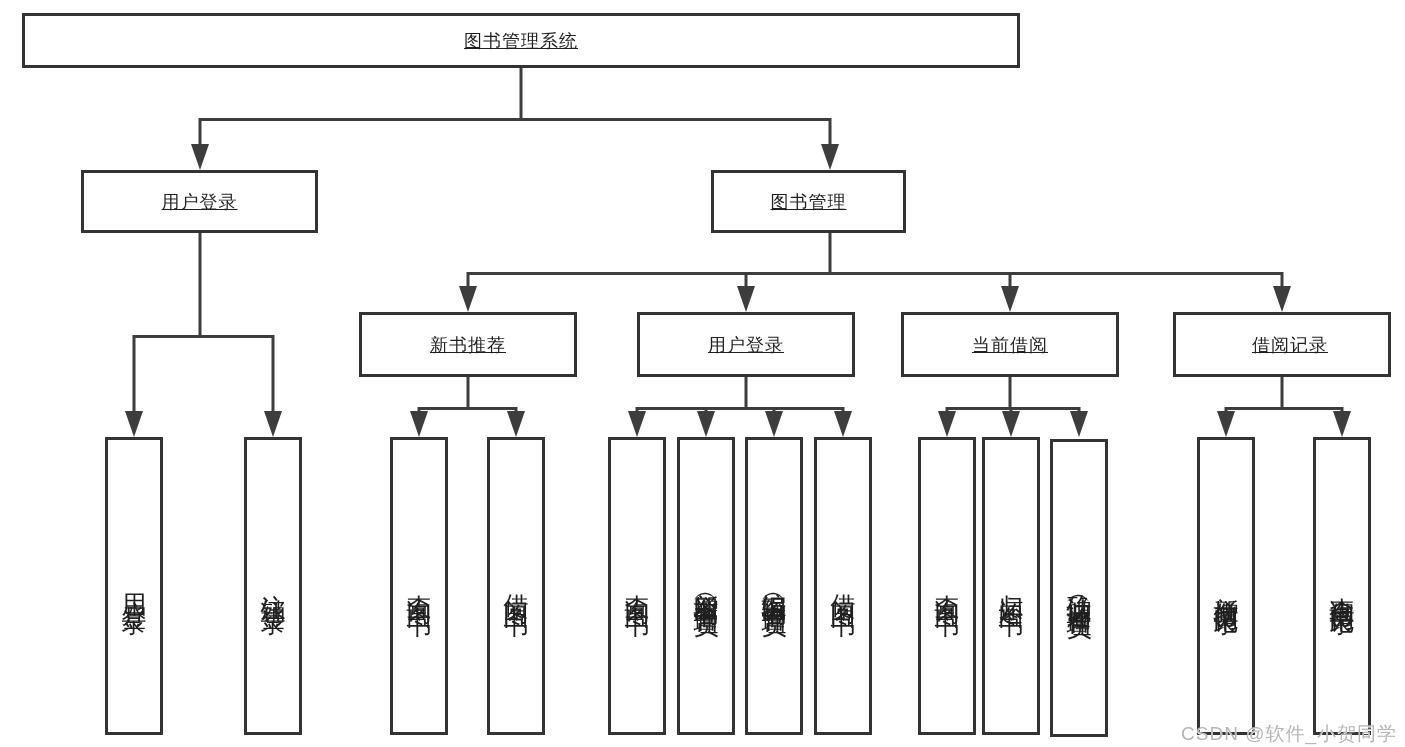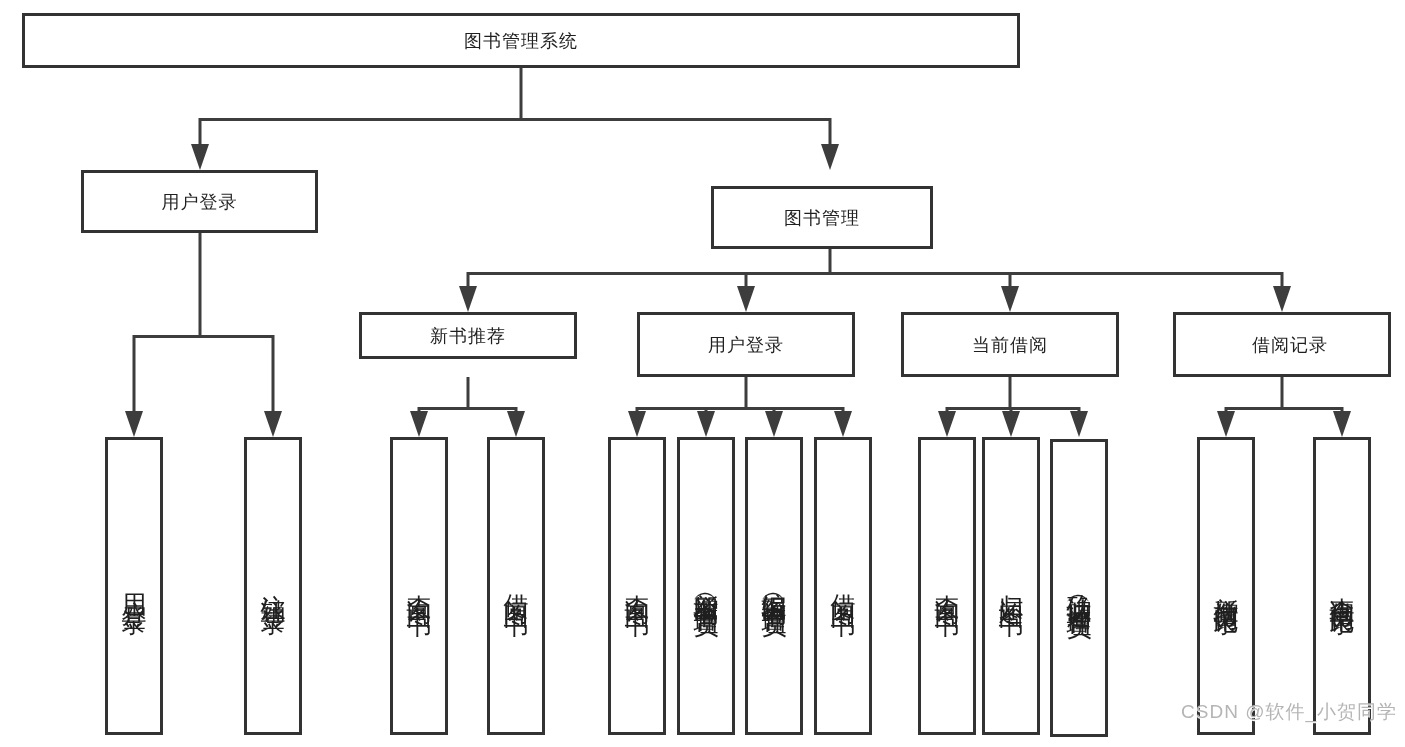--- a/index.html
+++ b/index.html
@@ -29,35 +29,36 @@
     box-sizing: border-box;
     display: flex;
     align-items: center;
     justify-content: center;
     color: #1f1f1f;
   }
   .h {
     font-size: 18px;
     letter-spacing: 1px;
     white-space: nowrap;
+    text-decoration: underline;
   }
   .v {
     writing-mode: vertical-rl;
     text-orientation: mixed;
     font-size: 25px;
     letter-spacing: 6px;
     line-height: 1;
   }
   .v.dense {
     letter-spacing: 3px;
   }
   .watermark {
     position: absolute;
     right: 8px;
-    bottom: 22px;
+    bottom: 0;
     font-size: 19px;
     color: #b5b5b5;
     letter-spacing: 1px;
     white-space: nowrap;
     text-shadow: 0 1px 0 #ffffff;
   }
 </style>
 </head>
 <body>
 
@@ -114,23 +115,23 @@
       <polygon points="1011,437 1002,411 1020,411"></polygon>
       <polygon points="1079,437 1070,411 1088,411"></polygon>
       <polygon points="1226,437 1217,411 1235,411"></polygon>
       <polygon points="1342,437 1333,411 1351,411"></polygon>
     </g>
   </svg>
 
   <div class="box h" style="left:22px; top:13px; width:998px; height:55px;">图书管理系统</div>
 
   <div class="box h" style="left:81px; top:170px; width:237px; height:63px;">用户登录</div>
-  <div class="box h" style="left:711px; top:170px; width:222px; height:63px;margin-top:16px;">图书管理</div>
+  <div class="box h" style="left:711px; top:170px; width:195px; height:63px;">图书管理</div>
 
-  <div class="box h" style="left:359px; top:312px; width:218px; height:47px;">新书推荐</div>
+  <div class="box h" style="left:359px; top:312px; width:218px; height:65px;">新书推荐</div>
   <div class="box h" style="left:637px; top:312px; width:218px; height:65px;">用户登录</div>
   <div class="box h" style="left:901px; top:312px; width:218px; height:65px;">当前借阅</div>
   <div class="box h" style="left:1173px; top:312px; width:218px; height:65px;padding-left:16px;">借阅记录</div>
 
   <div class="box v" style="left:105px; top:437px; width:58px; height:298px;">用户登录</div>
   <div class="box v" style="left:244px; top:437px; width:58px; height:298px;">注销登录</div>
 
   <div class="box v" style="left:390px; top:437px; width:58px; height:298px;">查询图书</div>
   <div class="box v" style="left:487px; top:437px; width:58px; height:298px;">借阅图书</div>
 

